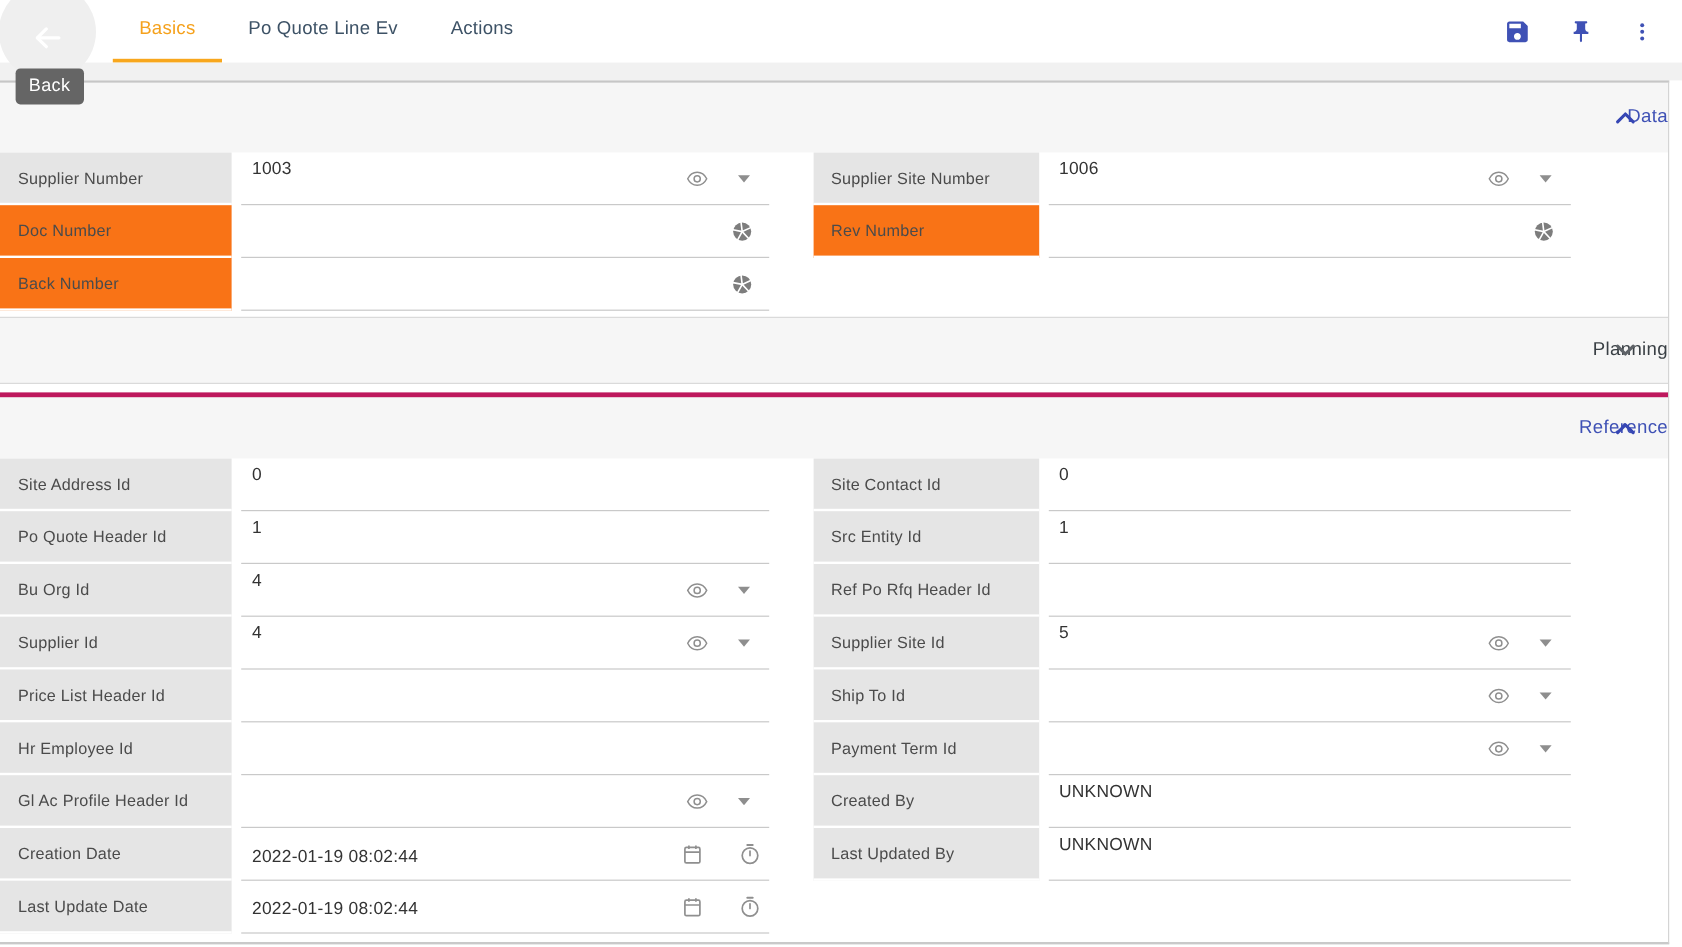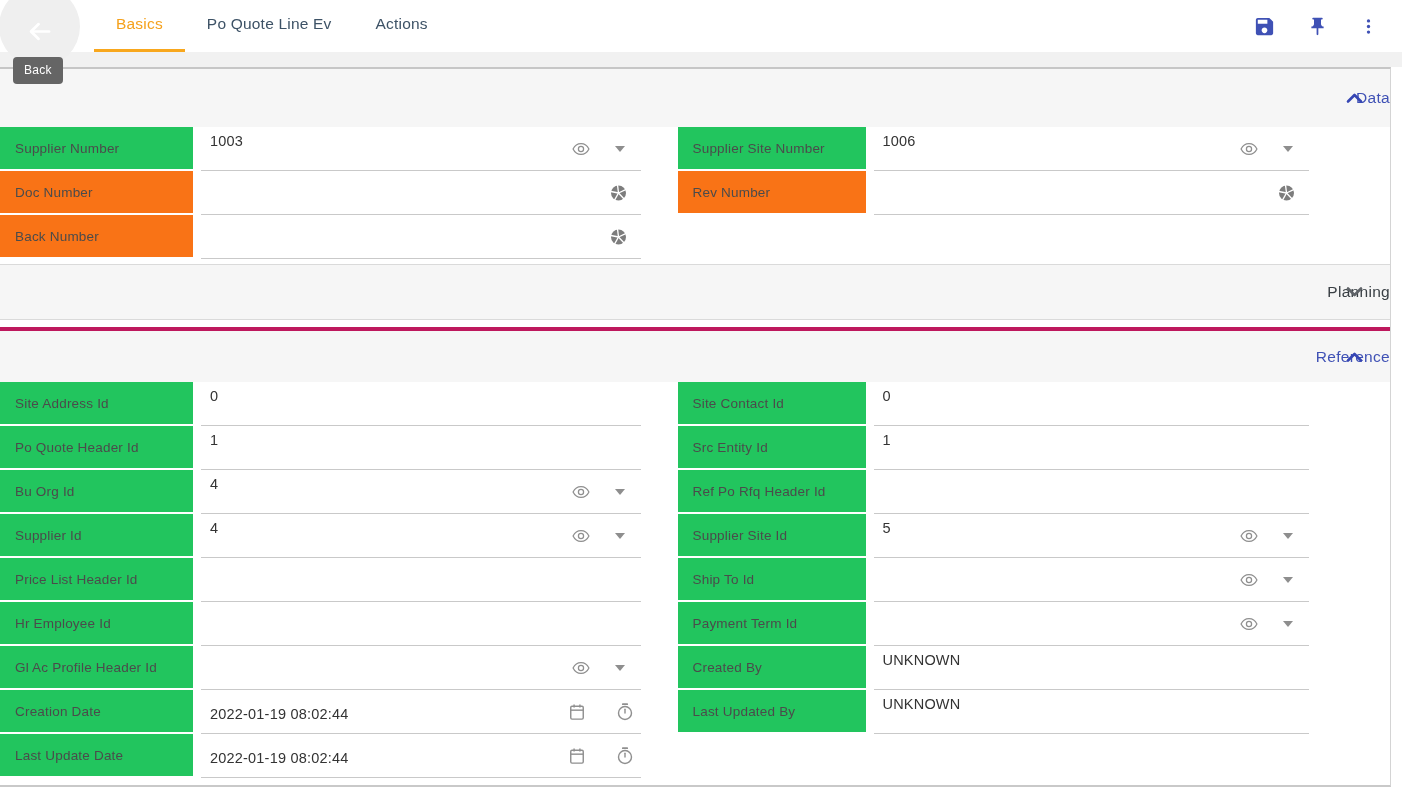--- a/index.html
+++ b/index.html
@@ -22,21 +22,21 @@
     padding:0 22px; line-height:48px; height:52px; font-size:15.5px;
     color:#3d5266; letter-spacing:.2px; border-bottom:3px solid transparent; cursor:pointer;
   }
   .tab.active { color:#f5a11c; border-bottom-color:#f8a71d; }
   .toolbar { position:absolute; right:24px; top:0; height:52px; display:flex; align-items:center; gap:31px; }
   .tb-icon { cursor:pointer; display:flex; align-items:center; }
   
   .band { height:15px; background:#f1f1f1; }
   .tooltip {
     position:absolute; left:13px; top:57px; z-index:6;
-    background:#656565; color:#fff; font-size:12px; letter-spacing:.3px;
+    background:#656565; color:#fff; font-size:15px; letter-spacing:.3px;
     padding:6px 11px 7px; border-radius:4px;
   }
   
   .content {
     position:relative; margin-right:11px; height:720px; background:#fff;
     border-top:2px solid #c6c6c6; border-right:1px solid #d4d4d4;
     border-bottom:2px solid #c9c9c9;
   }
   .sec-head {
     position:relative; background:#f6f6f6; display:flex; align-items:center;
@@ -48,21 +48,21 @@
   .sec-title { font-size:15.5px; letter-spacing:.3px; color:#3a4045; }
   .sec-head.accent .sec-title { color:#3f51b5; }
   .sec-chev { position:absolute; right:27px; top:50%; transform:translateY(-50%); display:flex; }
   
   .grid { display:flex; align-items:flex-start; padding-right:81px; }
   .col { display:flex; flex-direction:column; }
   .col.left  { width:641px; }
   .col.right { width:632px; margin-left:37px; }
   .row { display:flex; height:44px; }
   .row-label {
-    width:193px; flex:0 0 193px; background:#22c55e; display:flex; align-items:center;
+    width:193px; flex:0 0 193px; background:#e5e5e5; display:flex; align-items:center;
     padding-left:15px; font-size:13.5px; color:#4b4b4b; letter-spacing:.2px;
     border-bottom:2px solid #fff;
   }
   .col.right .row-label { width:188px; flex:0 0 188px; }
   .row-label.gray { background:#f97316; }
   .row-value {
     position:relative; flex:1; margin-left:8px; border-bottom:1px solid #c9c9c9;
     padding:6px 70px 0 9px; font-size:14.5px; color:#333; letter-spacing:.2px; cursor:text;
   }
   .row-value.mid { padding-top:16px; }

